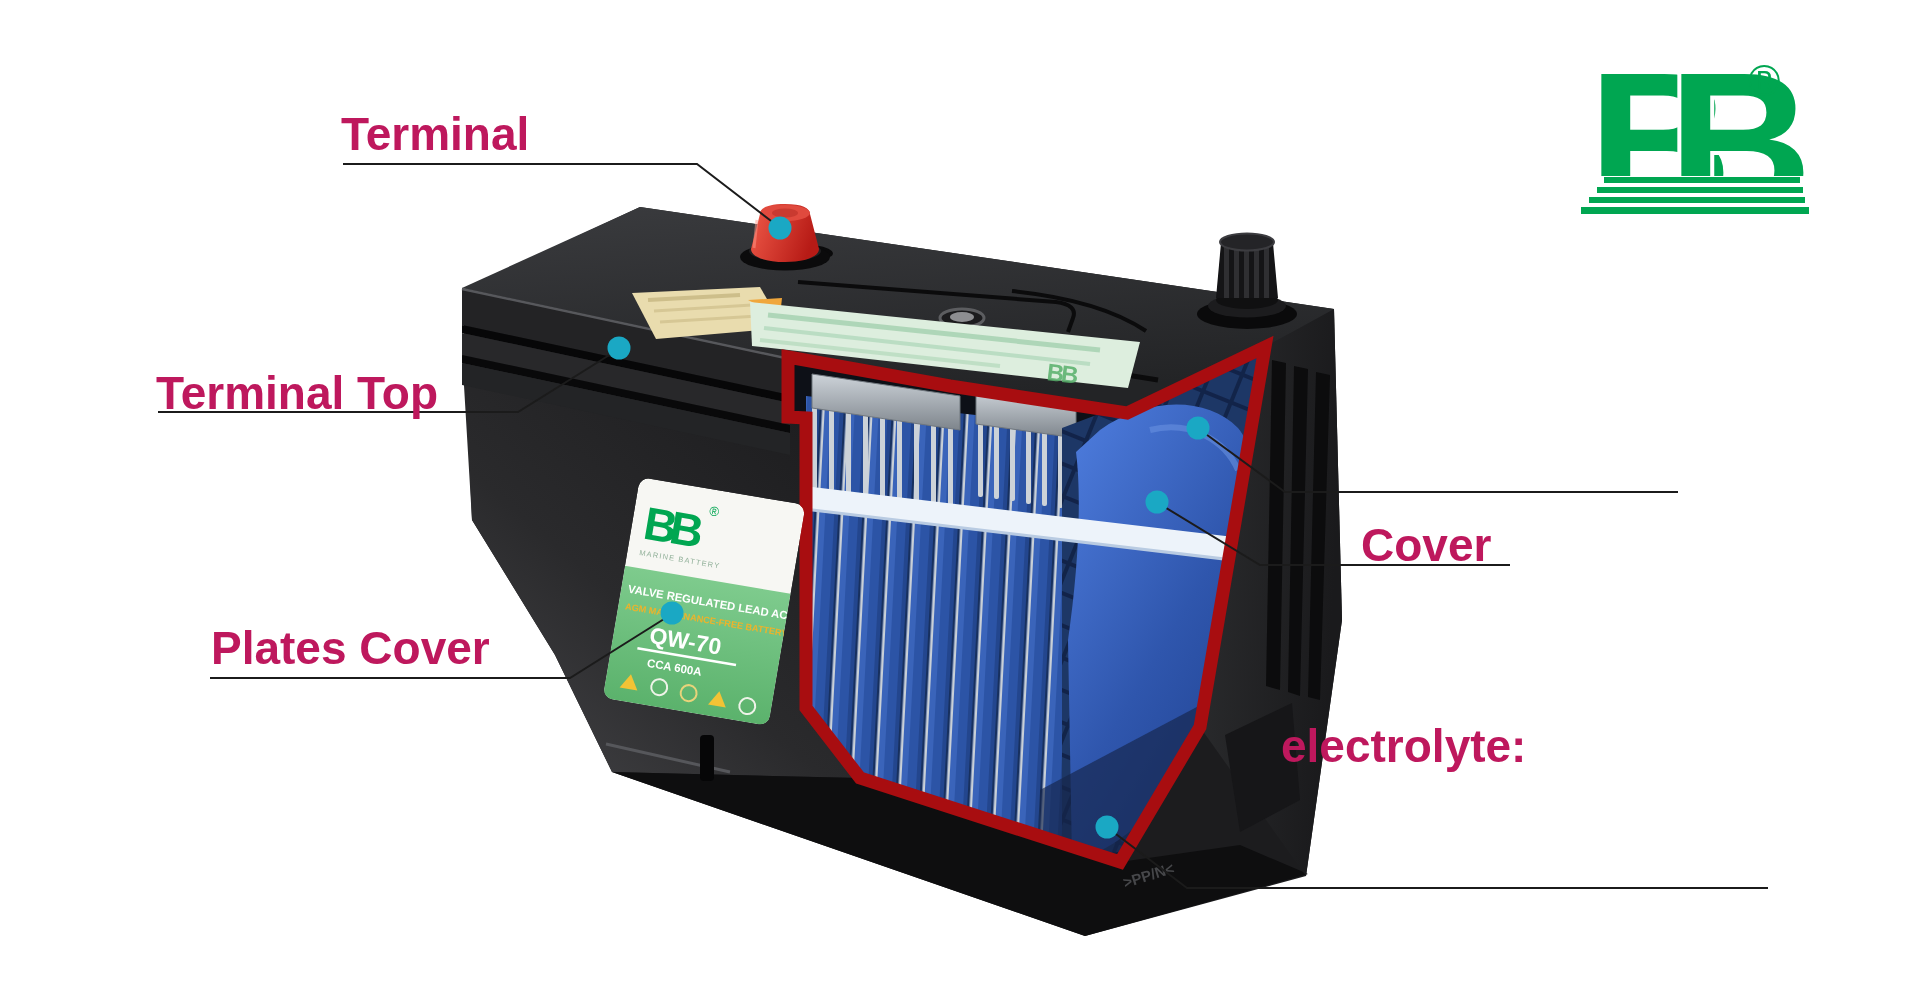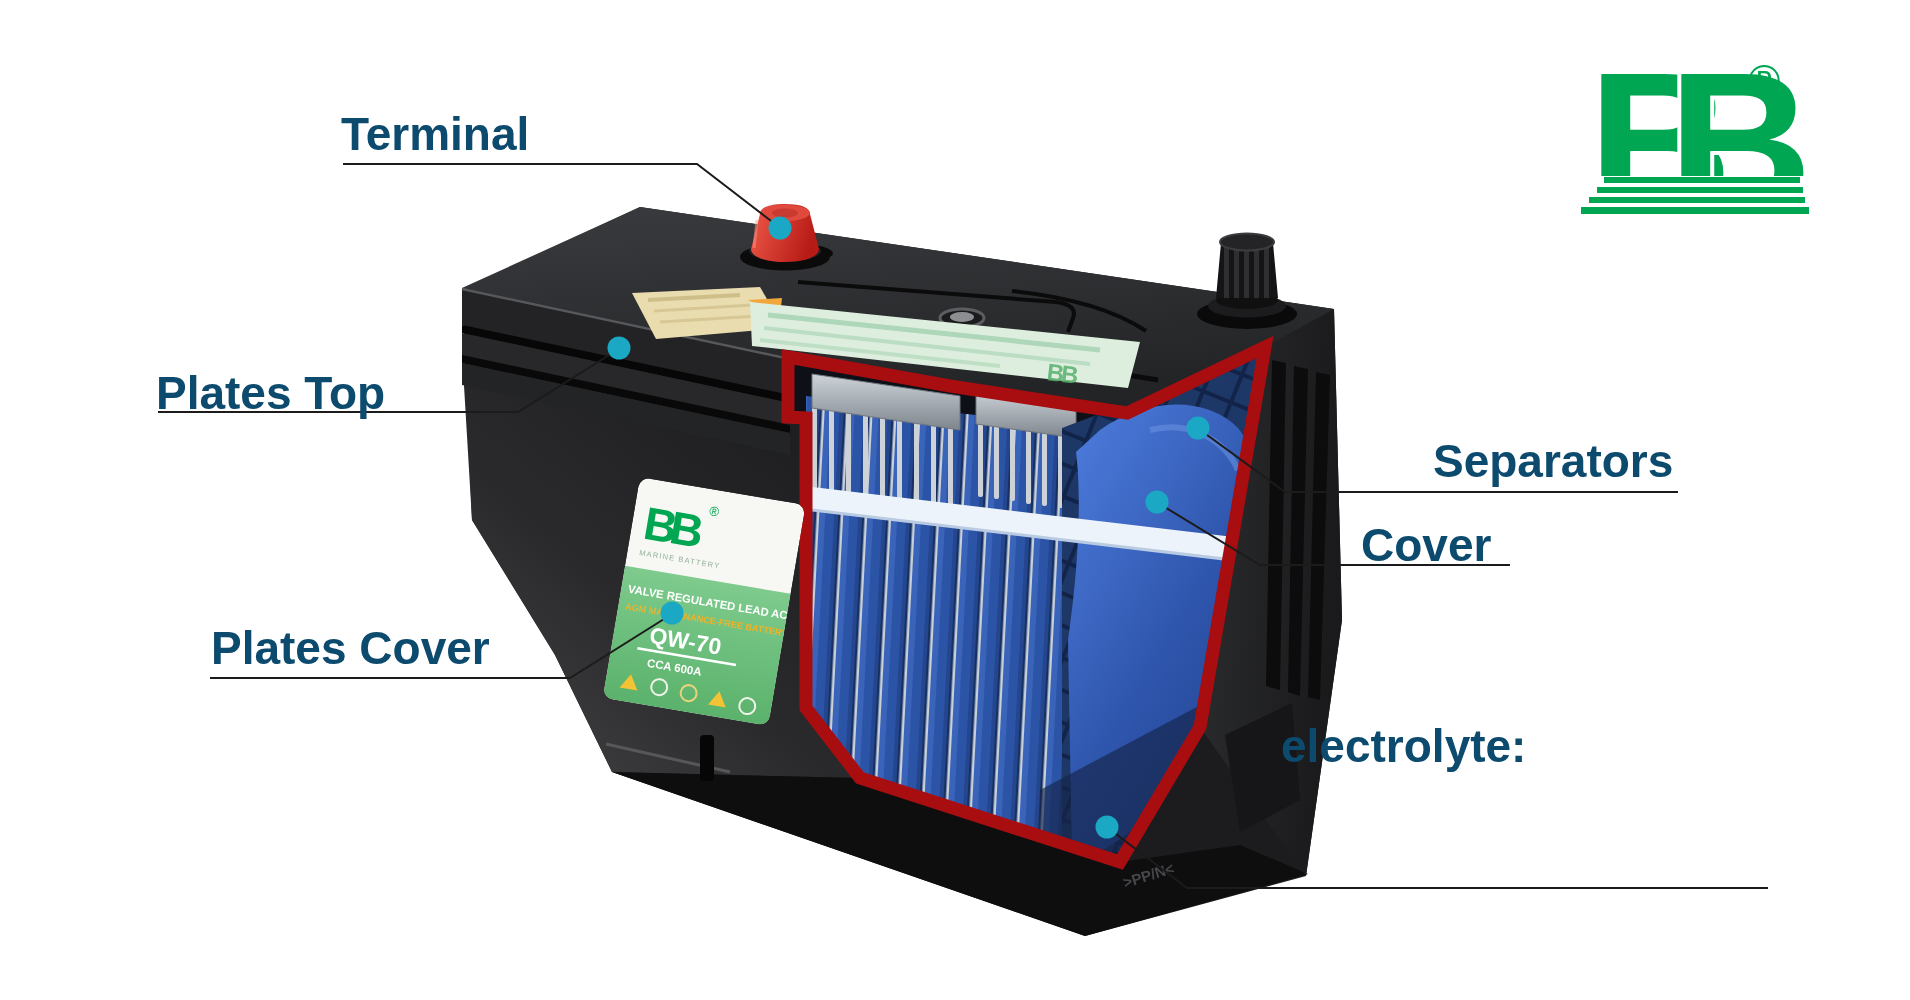--- a/index.html
+++ b/index.html
@@ -1,19 +1,19 @@
 <!DOCTYPE html>
 <html><head>
 <meta charset="utf-8">
 <style>
   html,body{margin:0;padding:0;background:#ffffff;}
   #stage{position:relative;width:1910px;height:1000px;background:#ffffff;overflow:hidden;
          font-family:"Liberation Sans",sans-serif;}
   #battery-svg{position:absolute;left:0;top:0;}
-  .callout{position:absolute;font-weight:bold;font-size:46px;color:#0c4a6e;
+  .callout{position:absolute;font-weight:bold;font-size:46px;color:#be185d;
            white-space:nowrap;letter-spacing:0;}
   .callout.multi{line-height:49px;text-align:center;}
   .callout sub{font-size:27px;position:relative;top:10px;line-height:0;}
 </style>
 </head>
 <body>
 
 <div id="stage">
 
 <svg id="battery-svg" width="1910" height="1000" viewBox="0 0 1910 1000">
@@ -237,28 +237,25 @@
       <rect x="1581" y="207" width="228" height="7"></rect>
     </g>
     <text x="1748" y="96" font-size="44" fill="#00A651">®</text>
   </g>
 </svg>
 
 <div class="callout" style="left:341px;top:107px">
   <span>Terminal</span>
 </div>
 <div class="callout" style="left:156px;top:366px">
-  <span>Plates Top</span>
+  <span>Terminal Top</span>
 </div>
 <div class="callout" style="left:211px;top:621px">
   <span>Plates Cover</span>
 </div>
-<div class="callout" style="left:1433px;top:434px">
-  <span>Separators</span>
-</div>
 <div class="callout" style="left:1361px;top:518px">
   <span>Cover</span>
 </div>
 <div class="callout multi" style="left:1281px;top:722px">
   <div>electrolyte:</div>
 </div>
 
 </div>
 
 </body></html>

